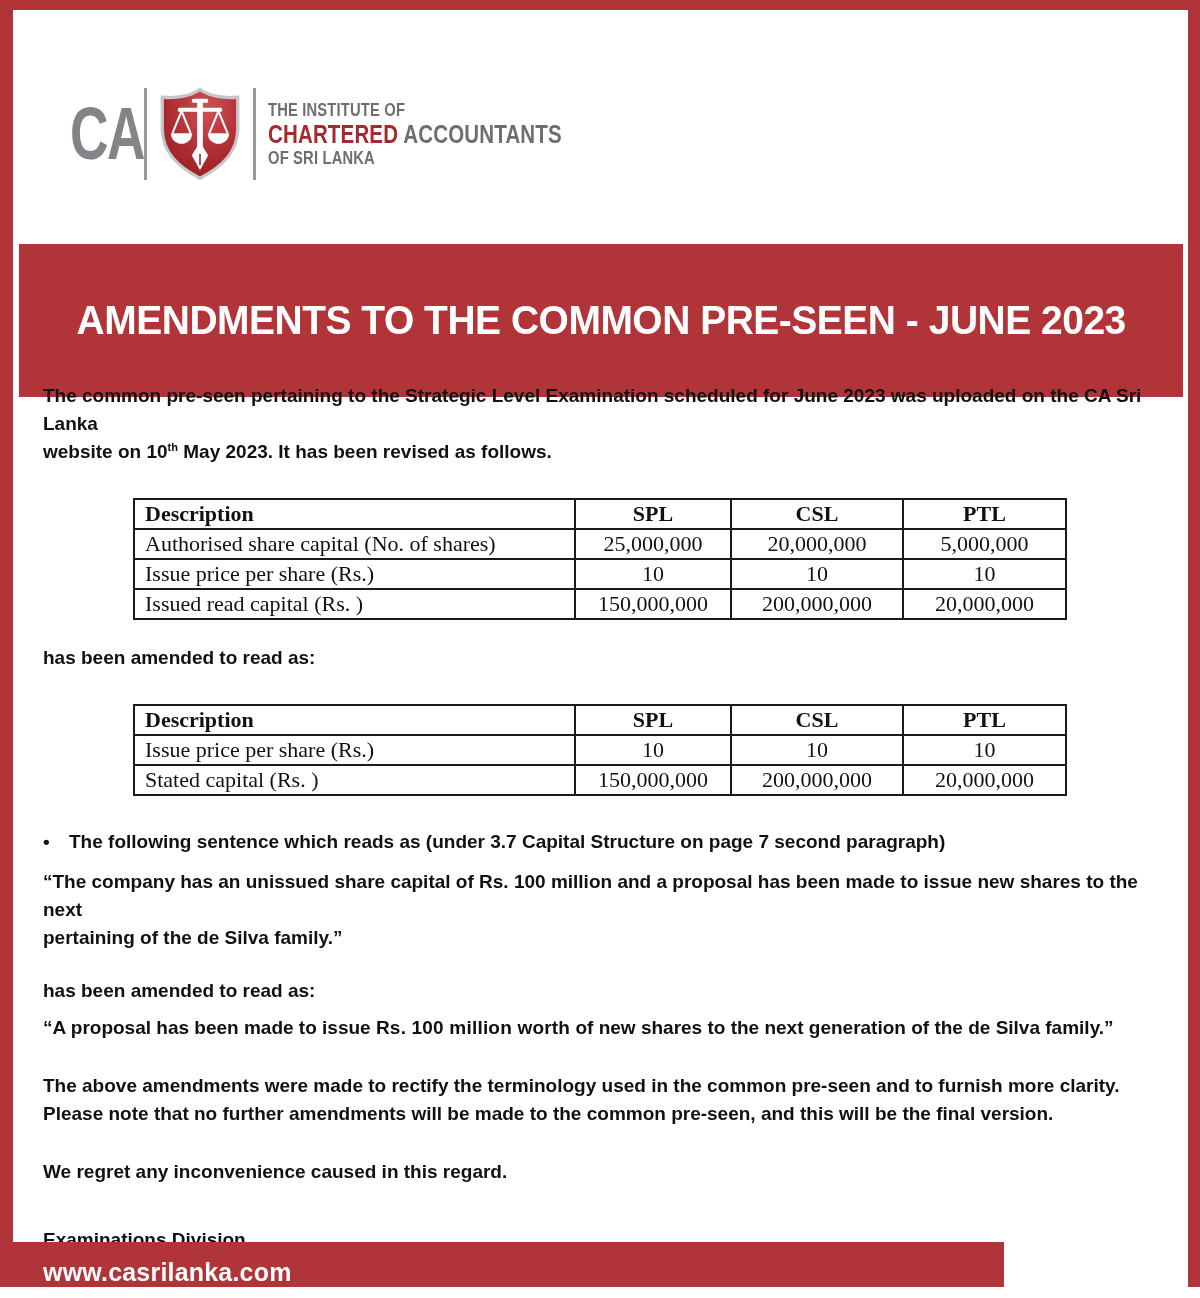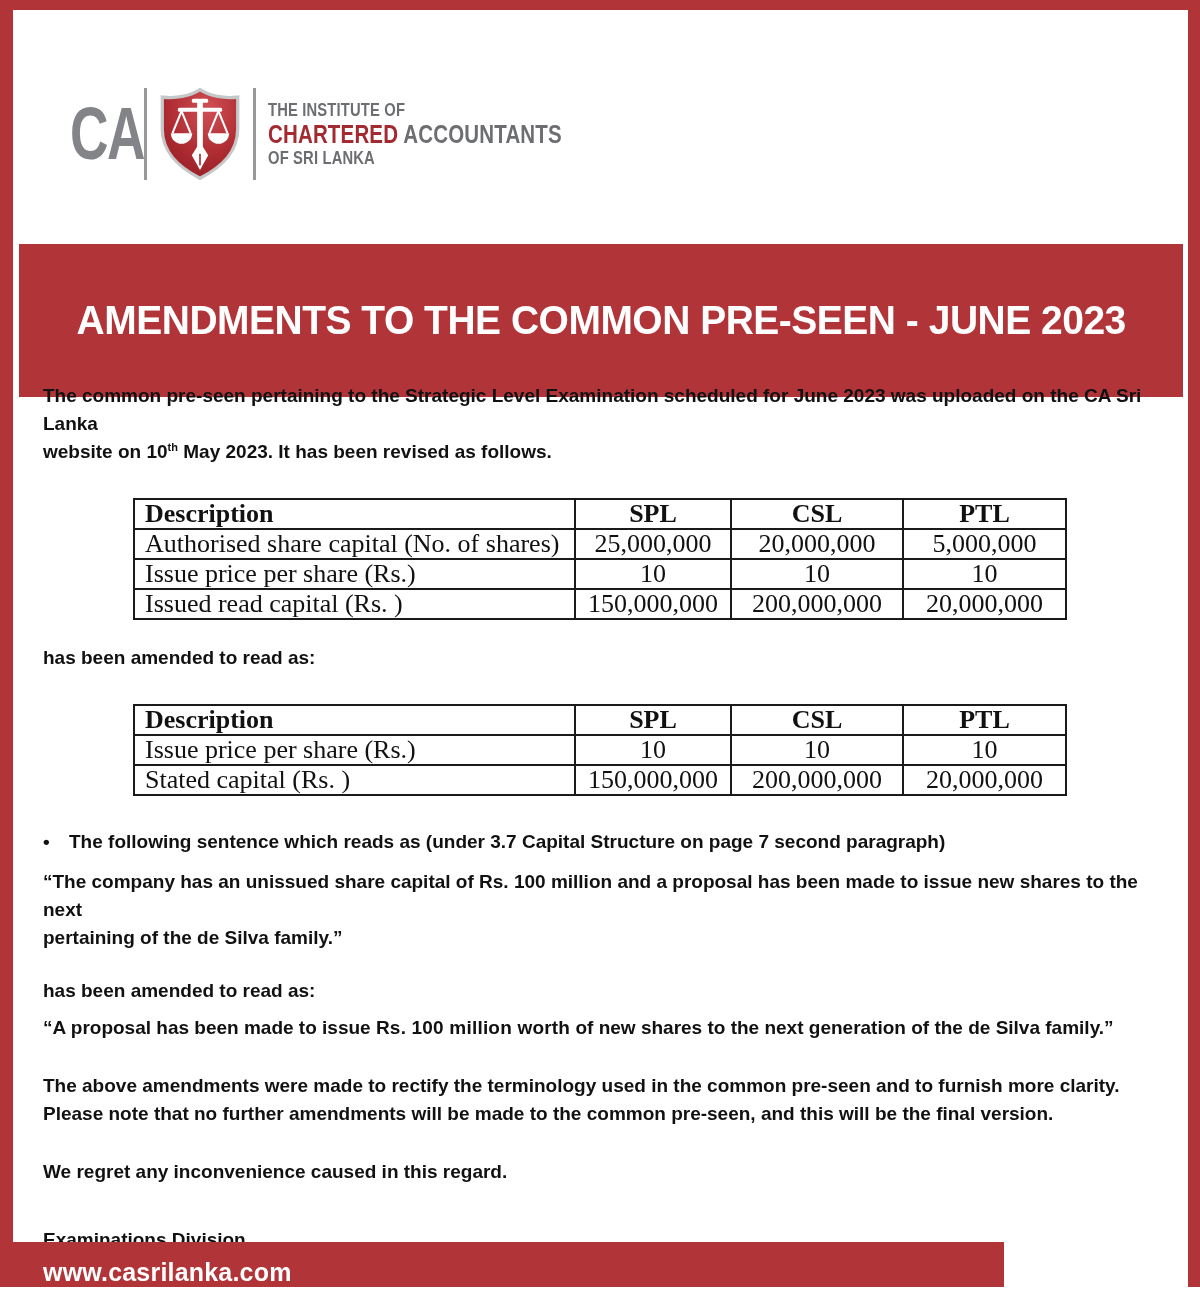--- a/index.html
+++ b/index.html
@@ -52,21 +52,21 @@
     color: #111111; font-size: 19px; font-weight: bold; line-height: 28px;
   }
   .para { margin-top: 0; }
   .p-intro1 { margin-top: 8px; }
   .p-intro2 { margin-top: 22px; }
   sup.sup { font-size: 11px; vertical-align: super; line-height: 0; }
 
   table.amend-table {
     border-collapse: collapse; margin-left: 90px; margin-top: 32px;
     font-family: "Liberation Serif", serif; font-weight: normal;
-    font-size: 26px; color: #111111; table-layout: fixed; width: 932px;
+    font-size: 22px; color: #111111; table-layout: fixed; width: 932px;
   }
   table.amend-table th, table.amend-table td {
     border: 2px solid #1a1a1a; padding: 1px 10px; height: 29px; line-height: 26px;
   }
   table.amend-table th { font-weight: bold; text-align: center; }
   table.amend-table th:first-child { text-align: left; }
   table.amend-table td { text-align: center; }
   table.amend-table td:first-child { text-align: left; }
 
   .amended-label { margin-top: 24px; }

